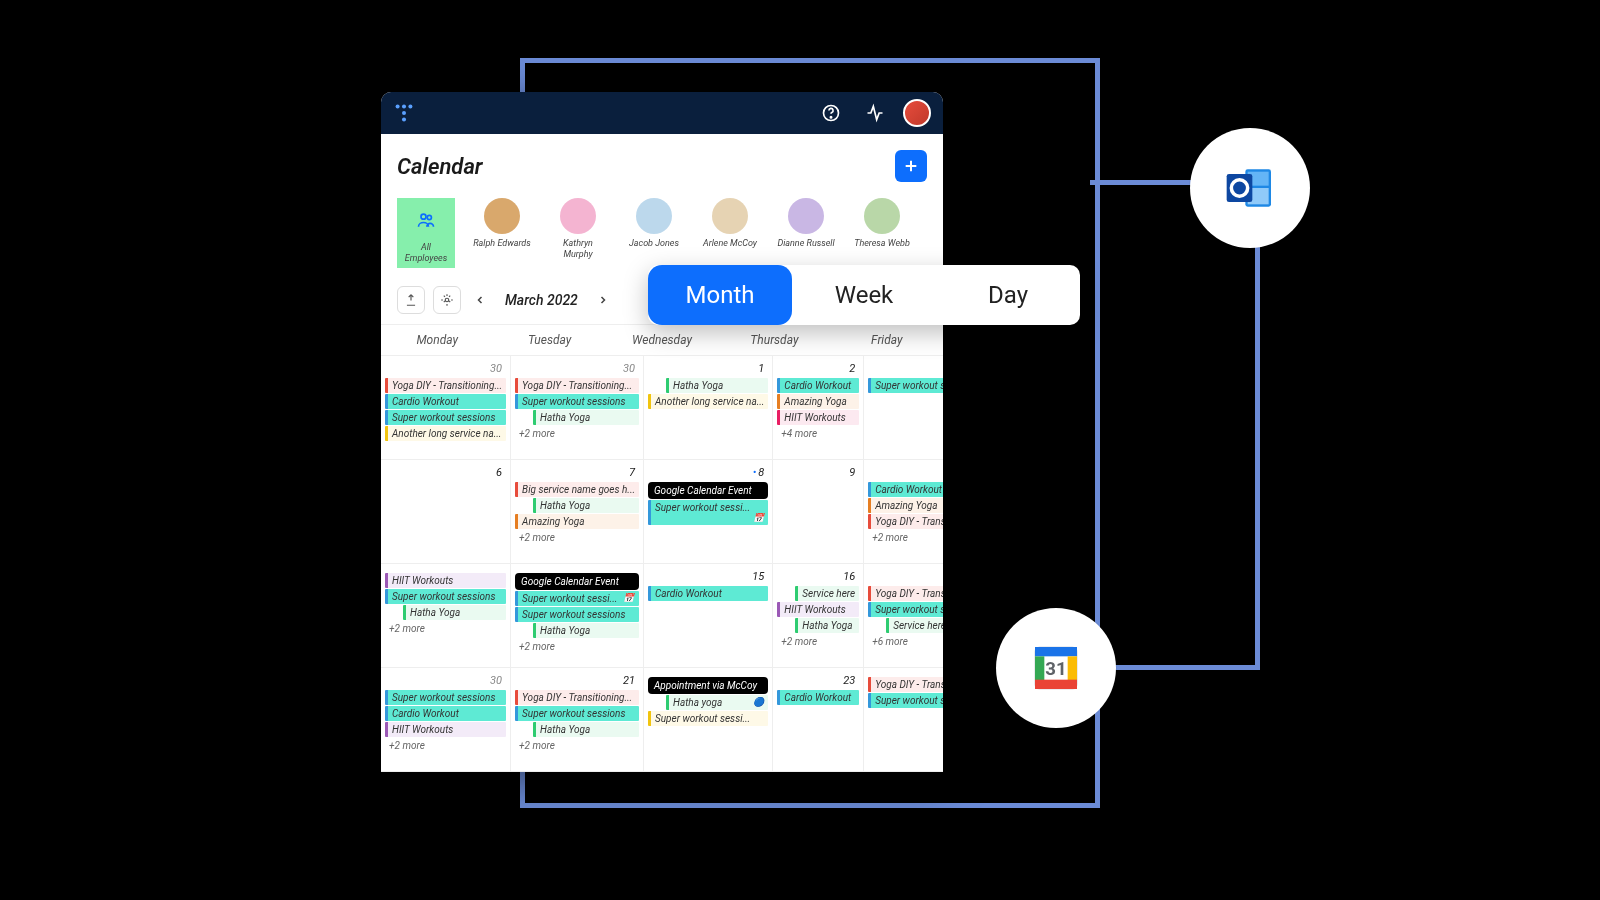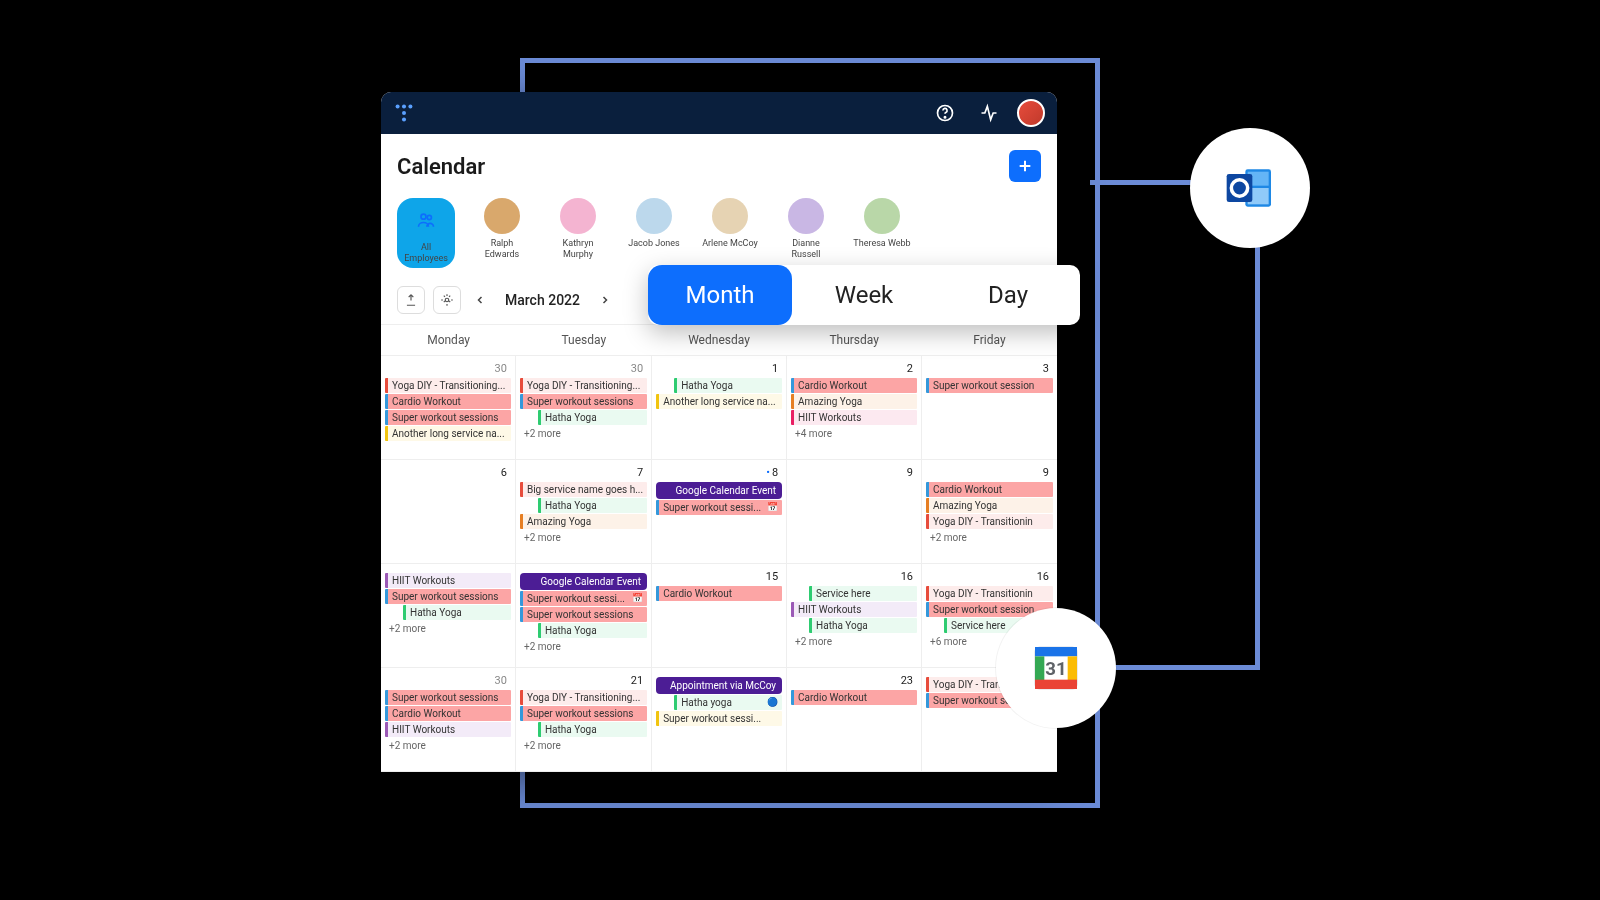--- a/index.html
+++ b/index.html
@@ -31,25 +31,26 @@
     border: 5px solid #6b8bd6;
     border-left: none;
     pointer-events: none;
   }
   
   
   .app {
     position: absolute;
     left: 381px;
     top: 92px;
-    width: 676px;
+    width: 562px;
     background: #fff;
     border-radius: 10px 10px 0 0;
     box-shadow: 0 10px 40px rgba(0,0,0,0.5);
     overflow: hidden;
+    font-style: italic;
   }
   
   .topbar {
     height: 42px;
     background: #0a1f3d;
     display: flex;
     align-items: center;
     padding: 0 12px;
     gap: 12px;
   }
@@ -104,22 +105,22 @@
     width: 58px;
     cursor: pointer;
   }
   .emp-avatar {
     width: 36px; height: 36px;
     border-radius: 50%;
     background: #ddd;
     margin-bottom: 4px;
   }
   .emp-all {
-    background: #0ea5e9;
-    border-radius: 16px;
+    background: #86efac;
+    border-radius: 0;
     padding: 4px;
   }
   .emp-all .emp-avatar {
     background: transparent;
     display: flex; align-items: center; justify-content: center;
     color: #0d6efd;
   }
   .emp-name {
     font-size: 9px;
     color: #444;
@@ -202,33 +203,32 @@
     font-size: 10px;
     color: #333;
     white-space: nowrap;
     overflow: hidden;
     text-overflow: ellipsis;
     border-left: 3px solid #999;
     background: #f5f5f5;
     cursor: pointer;
   }
   .ev.red    { border-left-color:#e74c3c; background:#fdeceb; }
-  .ev.blue   { border-left-color:#3498db; background:#fca5a5; }
+  .ev.blue   { border-left-color:#3498db; background:#5eead4; }
   .ev.green  { border-left-color:#2ecc71; background:#eafaf1;margin-left:20px; }
   .ev.yellow { border-left-color:#f1c40f; background:#fef9e7; }
   .ev.purple { border-left-color:#9b59b6; background:#f3ebf8; }
   .ev.orange { border-left-color:#e67e22; background:#fdf2e8; }
   .ev.pink   { border-left-color:#e91e63; background:#fce9f0; }
   .ev.dark {
-    background:#4c1d95;
+    background:#000000;
     color:#fff;
     border-left: none;
     border-radius: 4px;
     padding: 3px 6px;
-    text-align: right;
   }
   .ev .chip {
     float: right;
     font-size: 9px;
     margin-left: 3px;
   }
   .more {
     font-size: 10px;
     color: #666;
     padding: 2px 6px;

